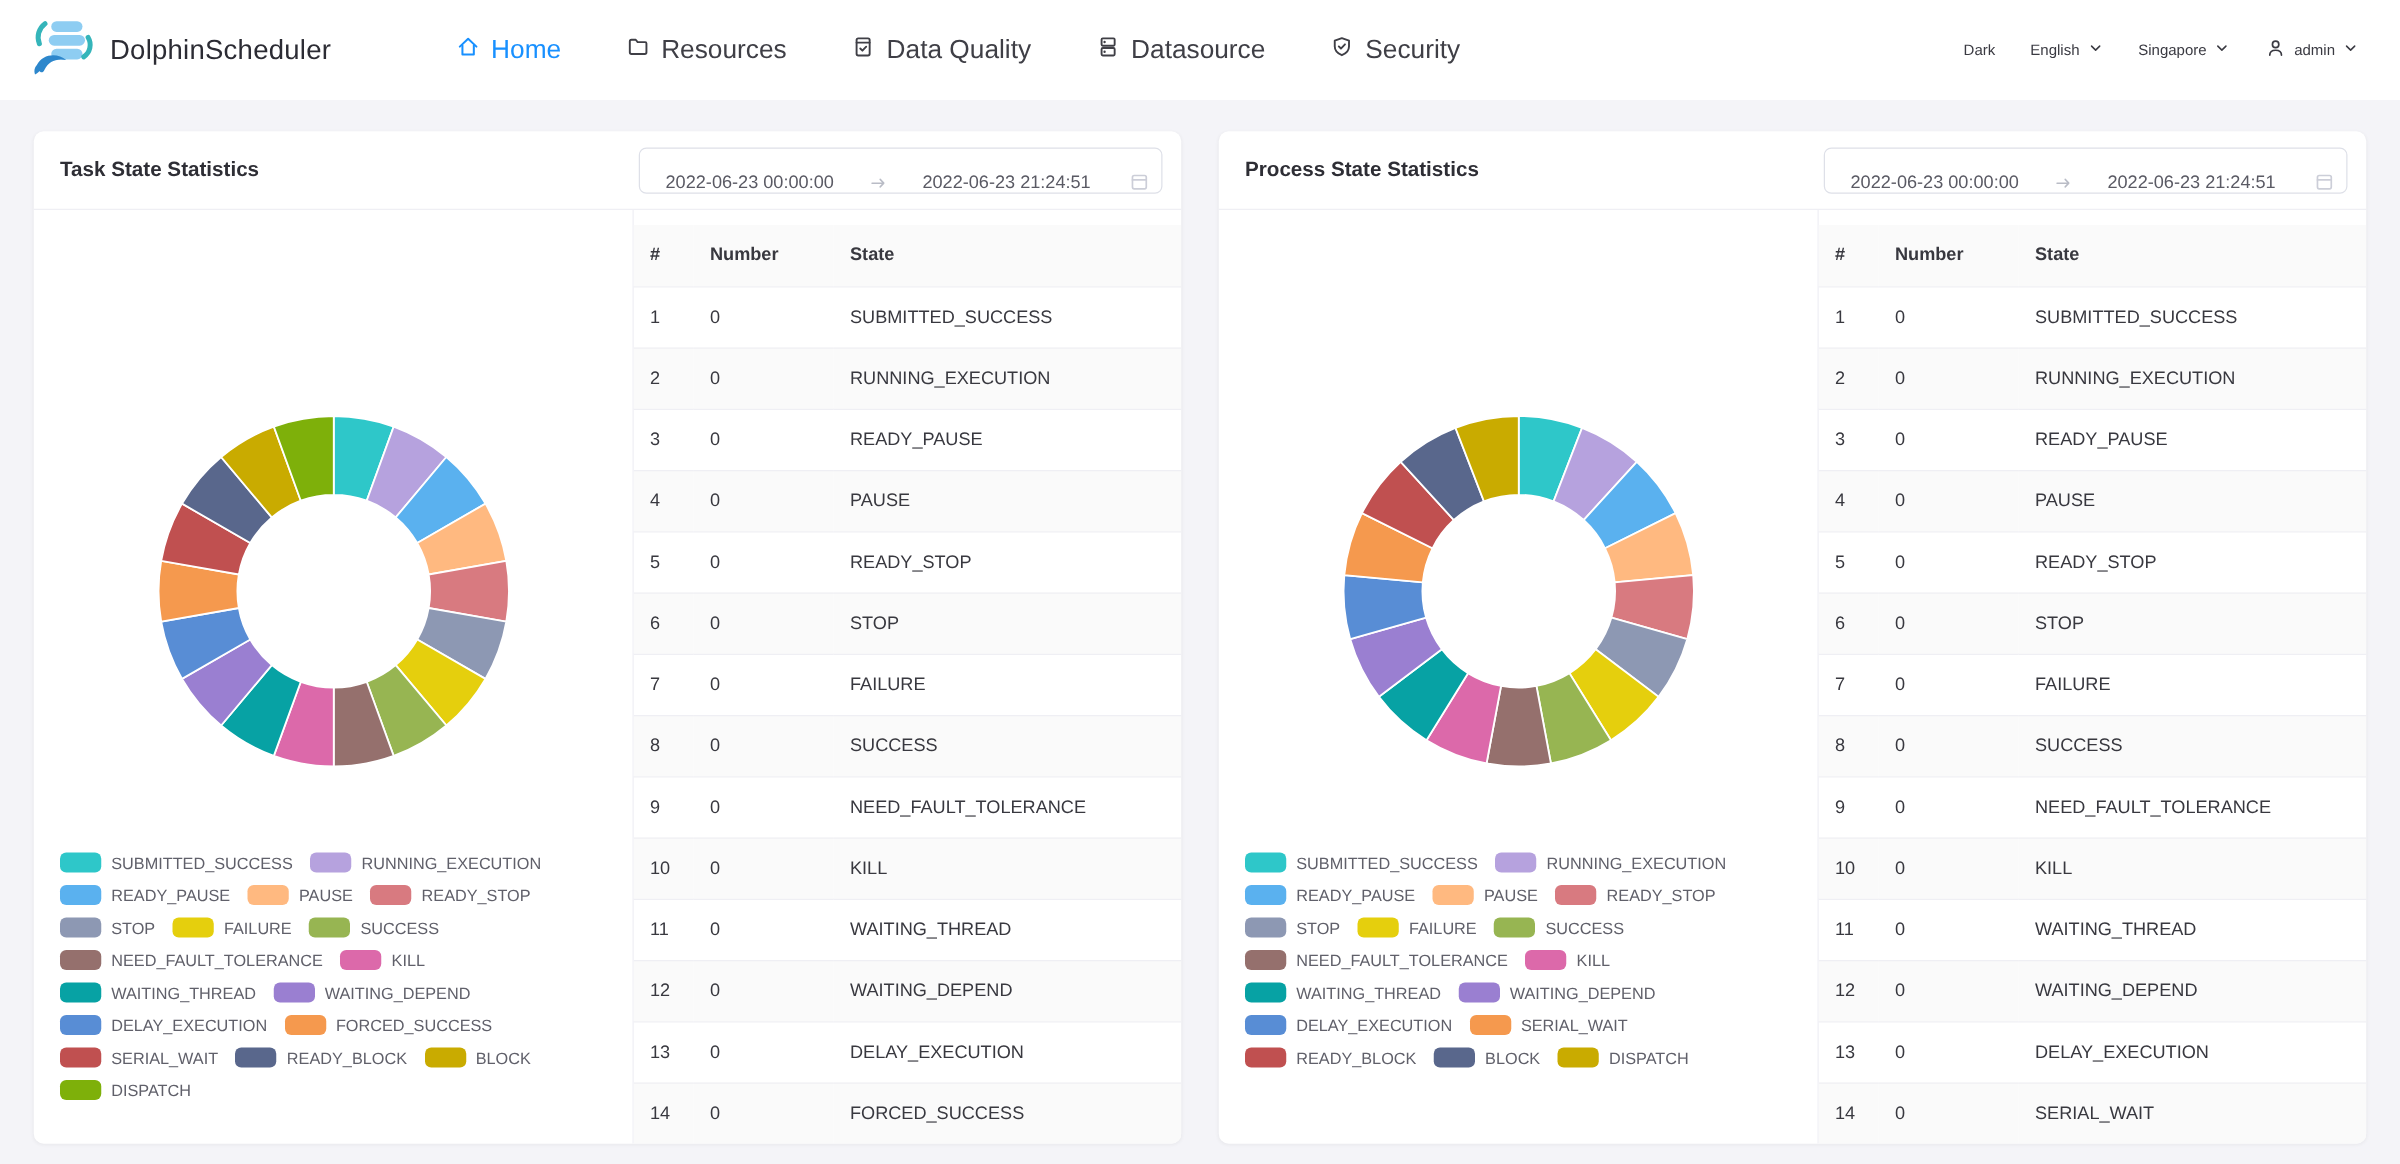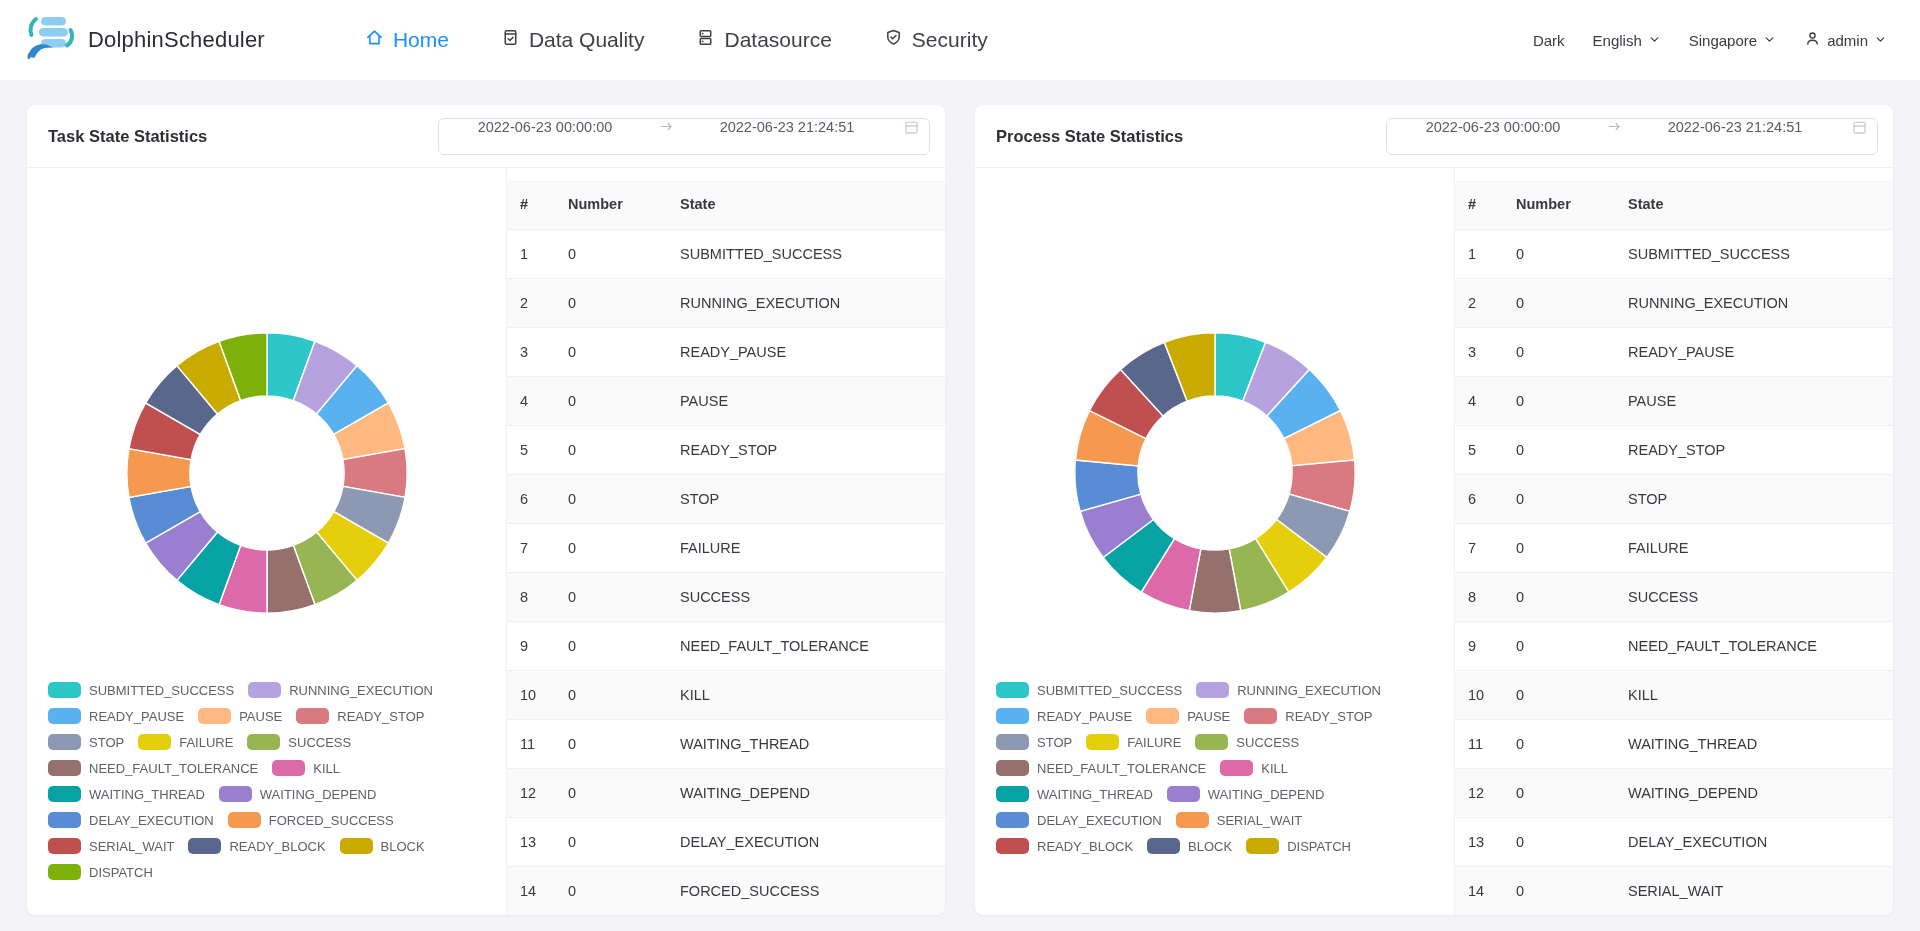--- a/index.html
+++ b/index.html
@@ -9,33 +9,33 @@
   
   .app-header { height:80px; background:#fff; display:flex; align-items:center; padding:0 26px; }
   .brand { display:flex; align-items:center; gap:8px; }
   .brand-text { font-size:22px; font-weight:400; color:#2c2c34; letter-spacing:.2px; }
   .main-nav { display:flex; align-items:center; margin-left:74px; }
   .nav-item { display:flex; align-items:center; gap:9px; padding:0 26px; height:80px; cursor:pointer;
               font-size:21px; color:#3f3f46; }
   .nav-item svg { stroke:#3f3f46; }
   .nav-item.active { color:#1890ff; }
   .nav-item.active svg { stroke:#1890ff; }
-  .header-right { margin-left:auto; display:flex; align-items:center; gap:14px; font-size:15px; color:#3a3a42; }
+  .header-right { margin-left:auto; display:flex; align-items:center; gap:14px; font-size:12px; color:#3a3a42; }
   .hr-item { display:flex; align-items:center; gap:6px; padding:0 7px; cursor:pointer; }
   .chev svg { stroke:#3a3a42; }
 
   
   .main { display:flex; gap:30px; padding:25px 27px 0 27px; }
   .card { background:#fff; border-radius:8px; width:918px; height:810px; overflow:hidden;
           box-shadow:0 1px 3px rgba(0,0,0,.05); }
   .card-header { height:63px; display:flex; align-items:center; justify-content:space-between;
                  padding:0 15px 0 21px; border-bottom:1px solid #efeff4; }
   .card-title { font-size:16.5px; font-weight:700; color:#2e2e35; }
-  .date-range { width:492px; height:37px; border:1px solid #dee0e8; border-radius:6px;
-                display:flex; align-items:flex-start; background:#fff; }
+  .date-range { width:419px; height:37px; border:1px solid #dee0e8; border-radius:6px;
+                display:flex; align-items:flex-end; background:#fff; }
   .date-field { flex:1; text-align:center; font-size:14.5px; color:#5a5a64; cursor:text; }
   .range-arrow { width:30px; display:flex; justify-content:center; }
   .cal-icon { width:36px; display:flex; justify-content:center; }
 
   .card-body { display:flex; height:747px; }
   .chart-col { width:479px; padding-top:160px; }
   .donut { display:block; margin:0 auto; width:290px; height:290px; }
   .legend { margin:64px 8px 0 21px; width:452px; display:flex; flex-wrap:wrap;
             column-gap:14px; row-gap:10px; }
   .legend-item { display:flex; align-items:center; gap:8px; cursor:pointer; }
@@ -72,20 +72,28 @@
 
   <nav class="main-nav">
     <div class="nav-item active">
       <span>
         <svg width="19" height="19" viewBox="0 0 20 20" fill="none" stroke-width="1.7" stroke-linecap="round" stroke-linejoin="round">
           <path d="M3 9.8 L10 3.2 L17 9.8"></path>
             <path d="M5.2 8.6 V16.5 H14.8 V8.6"></path>
         </svg>
       </span>
       <span>Home</span>
+    </div>
+    <div class="nav-item">
+      <span>
+        <svg width="19" height="19" viewBox="0 0 20 20" fill="none" stroke-width="1.6" stroke-linejoin="round">
+          <path d="M3 5.5 C3 4.7 3.6 4 4.4 4 H8 L9.6 6 H16 C16.8 6 17 6.6 17 7.2 V14.6 C17 15.4 16.4 16 15.6 16 H4.4 C3.6 16 3 15.4 3 14.6 Z"></path>
+        </svg>
+      </span>
+      <span>Resources</span>
     </div>
     <div class="nav-item">
       <span>
         <svg width="19" height="19" viewBox="0 0 20 20" fill="none" stroke-width="1.6" stroke-linecap="round" stroke-linejoin="round">
           <rect x="4.5" y="2.8" width="11" height="14.4" rx="1.4"></rect>
           <path d="M4.5 6.4 H15.5"></path>
           <path d="M7.6 11.4 L9.4 13.2 L12.6 9.8"></path>
         </svg>
       </span>
       <span>Data Quality</span>

